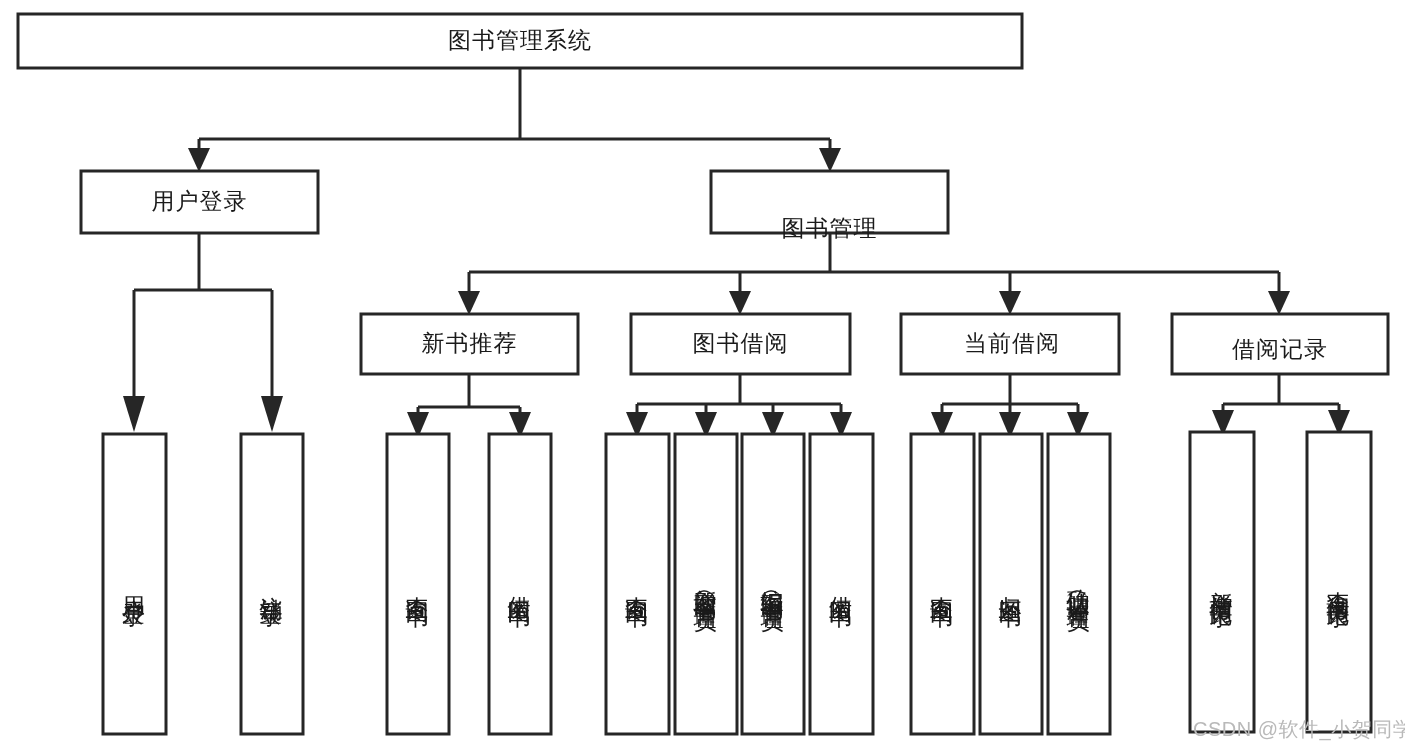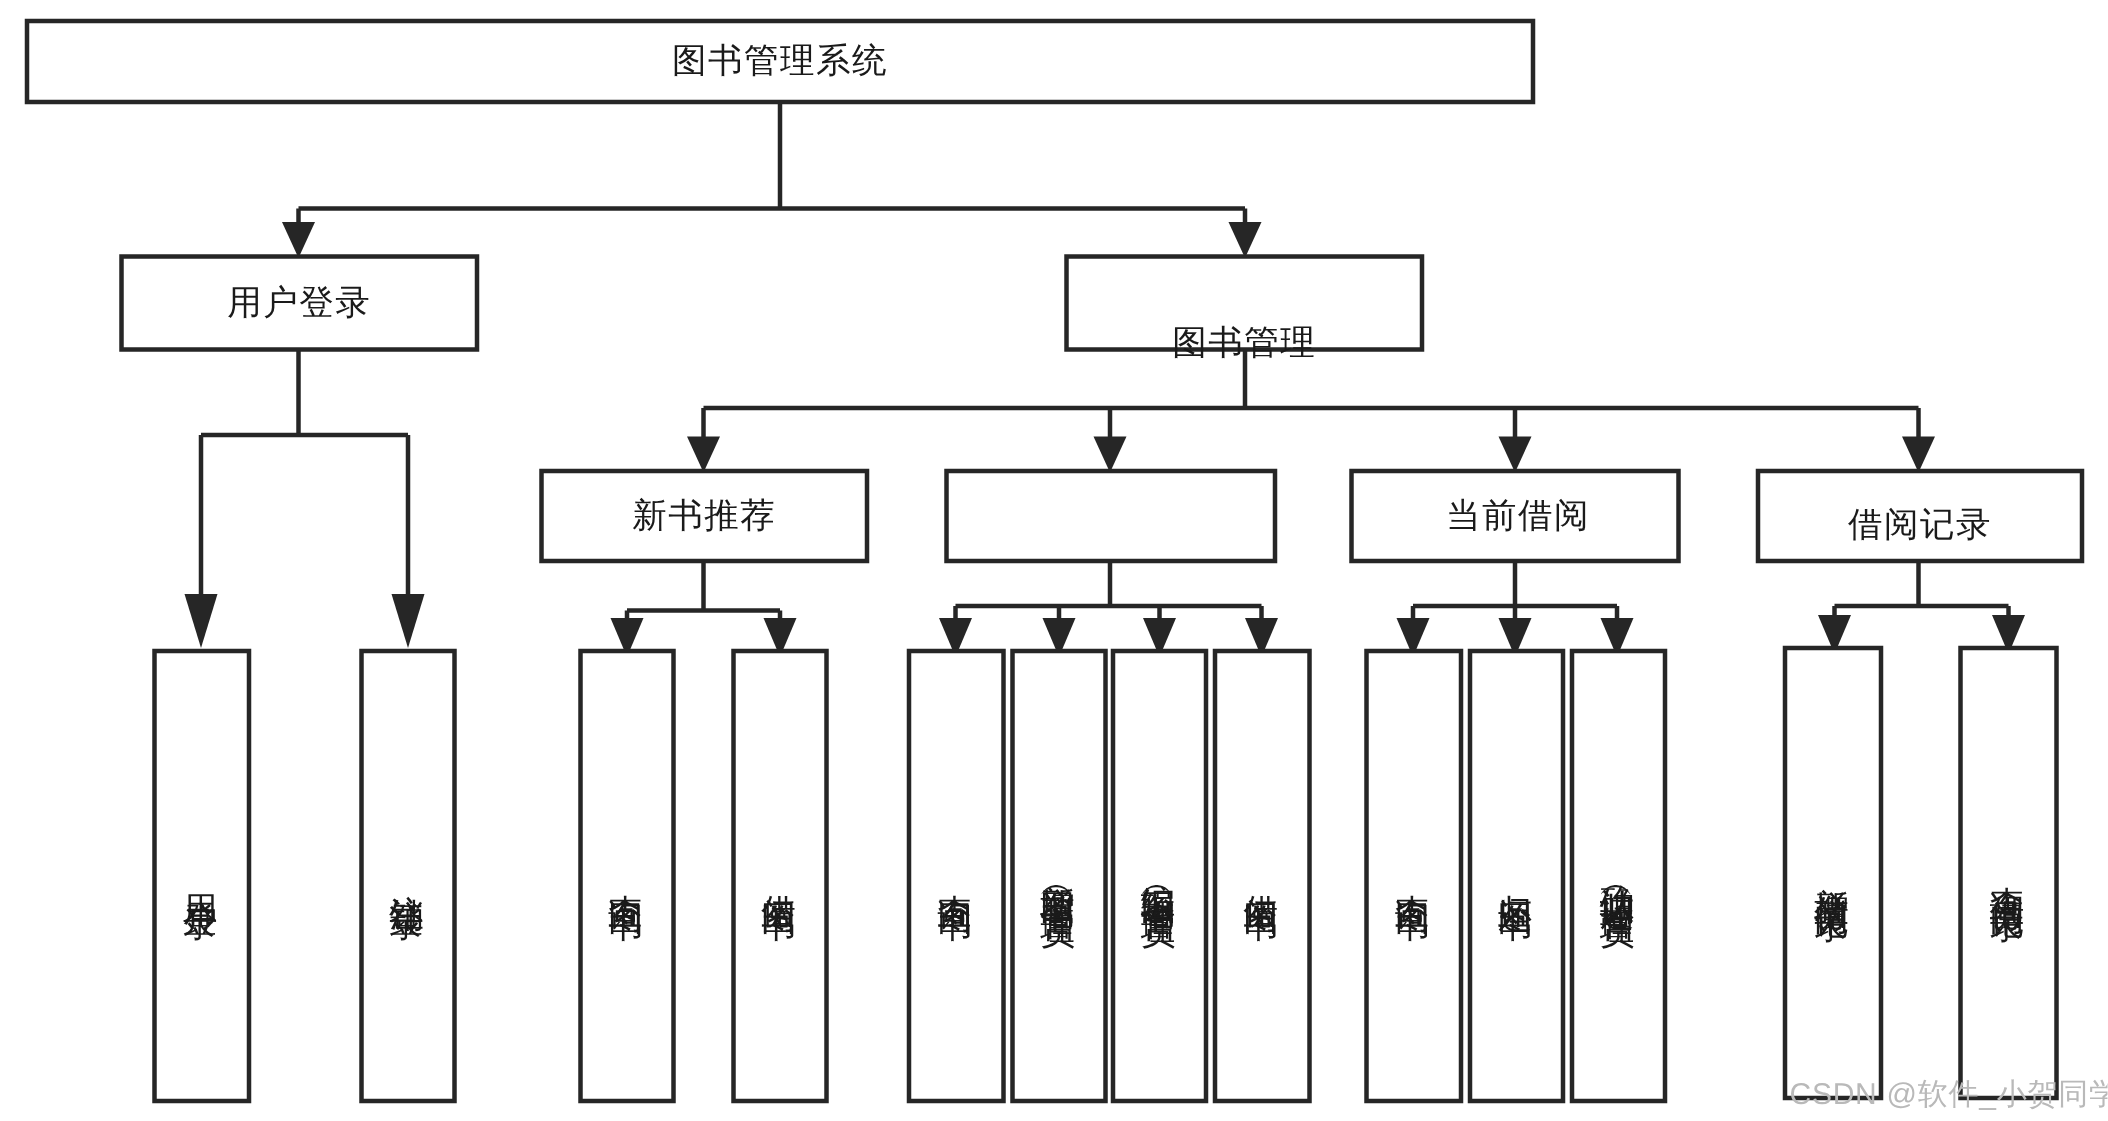--- a/index.html
+++ b/index.html
@@ -185,20 +185,21 @@
       <rect class="node-box" x="1307" y="432" width="64" height="300"></rect>
     </g>
   </svg>
 
   <div class="node-label-h" style="left:18px; top:14px; width:1004px; height:54px;">图书管理系统</div>
 
   <div class="node-label-h" style="left:81px; top:171px; width:237px; height:62px;">用户登录</div>
   <div class="node-label-h" style="left:711px; top:171px; width:237px; height:62px;margin-top:27px;">图书管理</div>
 
   <div class="node-label-h" style="left:361px; top:314px; width:217px; height:60px;border-radius:28px;">新书推荐</div>
+  <div class="node-label-h" style="left:631px; top:314px; width:219px; height:60px;">图书借阅</div>
   <div class="node-label-h" style="left:901px; top:314px; width:222px; height:60px;">当前借阅</div>
   <div class="node-label-h" style="left:1172px; top:314px; width:216px; height:72px;">借阅记录</div>
 
   <div class="node-label-v" style="left:103px; top:434px; width:63px; height:300px;">用户登录</div>
   <div class="node-label-v" style="left:241px; top:434px; width:62px; height:300px;">注销登录</div>
 
   <div class="node-label-v" style="left:387px; top:434px; width:62px; height:300px;">查询图书</div>
   <div class="node-label-v" style="left:489px; top:434px; width:62px; height:300px;">借阅图书</div>
 
   <div class="node-label-v" style="left:606px; top:434px; width:63px; height:300px;">查询图书</div>

